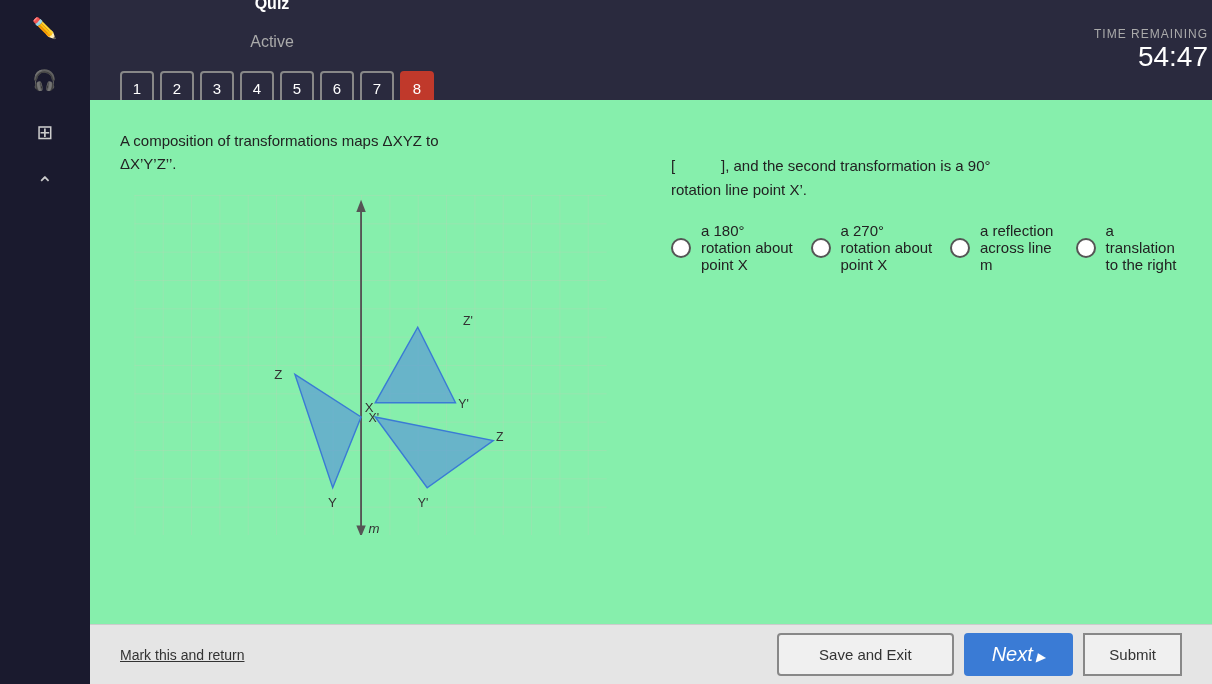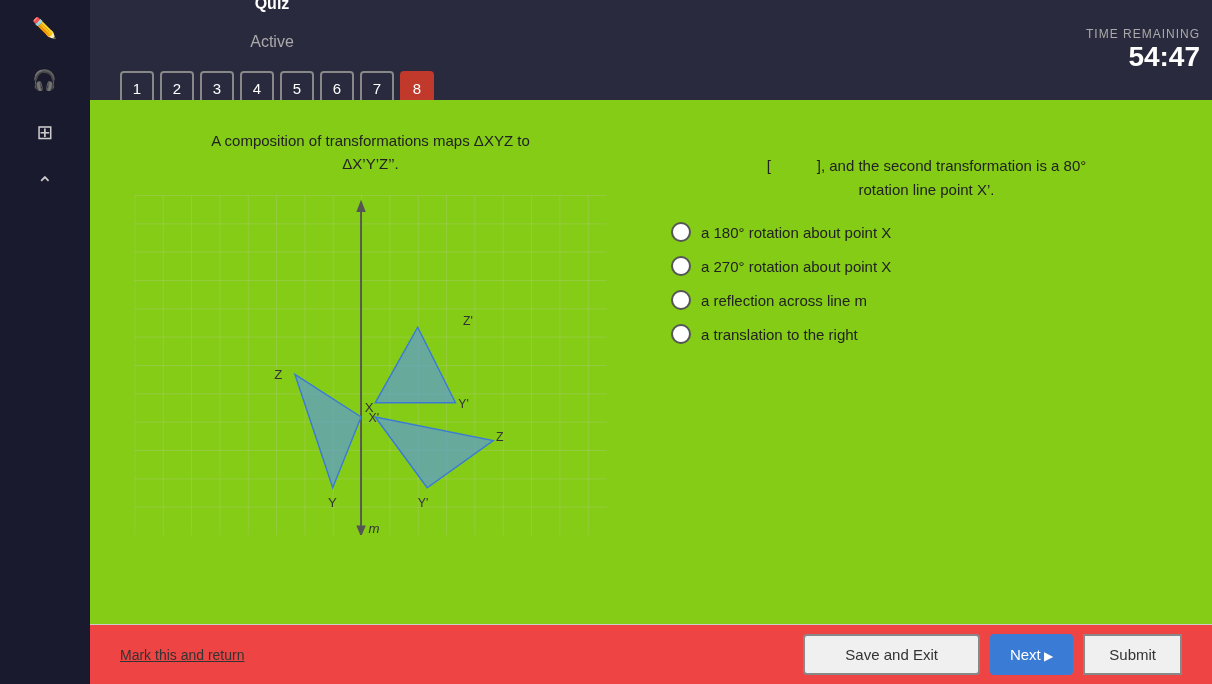--- a/index.html
+++ b/index.html
@@ -99,45 +99,44 @@
     }
 
     .q-num.active {
       background: #c0392b;
       border-color: #c0392b;
       color: white;
     }
 
     .time-remaining {
       position: absolute;
-      right: 12px;
+      right: 4px;
       top: 50%;
       transform: translateY(-50%);
       text-align: right;
     }
 
     .time-label {
       color: #aaa;
       font-size: 12px;
       letter-spacing: 1px;
     }
 
     .time-value {
       color: white;
       font-size: 28px;
-      font-weight: bold;
+      font-weight: normal;
     }
 
     
     .content-area {
       flex: 1;
-      background: #84cc16;
-      display: flex;
-      position: relative;
-      text-align: center;
+      background: #86efac;
+      display: flex;
+      position: relative;
     }
 
     
     .left-panel {
       width: 50%;
       padding: 30px 30px 20px 30px;
       position: relative;
     }
 
     .question-text {
@@ -163,21 +162,21 @@
     .question-prompt {
       font-size: 15px;
       color: #222;
       line-height: 1.6;
       margin-bottom: 20px;
     }
 
     .options-list {
       list-style: none;
       display: flex;
-      flex-direction: column;
+      flex-direction: row;
       gap: 14px;
     }
 
     .option-item {
       display: flex;
       align-items: center;
       gap: 10px;
       cursor: pointer;
     }
 
@@ -190,21 +189,21 @@
       background: white;
     }
 
     .option-text {
       font-size: 15px;
       color: #222;
     }
 
     
     .bottom-bar {
-      background: #ef4444;
+      background: #e5e5e5;
       height: 60px;
       display: flex;
       align-items: center;
       justify-content: space-between;
       padding: 0 30px;
       border-top: 1px solid #ccc;
     }
 
     .mark-return-link {
       color: #333;
@@ -225,25 +224,26 @@
       padding: 10px 40px;
       font-size: 15px;
       color: #333;
       cursor: pointer;
     }
 
     .btn-next {
       background: #3a7bd5;
       border: none;
       border-radius: 4px;
-      padding: 10px 20px;
-      font-size: 15px;
-      color: white;
-      cursor: pointer;
-      position: relative;
+      padding: 10px 28px;
+      font-size: 20px;
+      color: white;
+      cursor: pointer;
+      position: relative;
+      font-style: italic;
     }
 
     .btn-next::after {
       content: ' ▶';
       font-size: 12px;
     }
 
     .btn-submit {
       background: #f0f0f0;
       border: 2px solid #888;
@@ -340,21 +340,21 @@
           <text x="300" y="330" font-size="13" fill="#333">Y'</text>
           <text x="383" y="260" font-size="13" fill="#333">Z</text>
 
         </svg>
       </div>
     </div>
 
     <div class="right-panel">
       <div class="question-prompt">
         <br>
-        <span>[&nbsp;&nbsp;&nbsp;&nbsp;&nbsp;&nbsp;&nbsp;&nbsp;&nbsp;&nbsp;&nbsp;]</span><span>, and the second transformation is a 80°</span><br>
+        <span>[&nbsp;&nbsp;&nbsp;&nbsp;&nbsp;&nbsp;&nbsp;&nbsp;&nbsp;&nbsp;&nbsp;]</span><span>, and the second transformation is a 90°</span><br>
         <span>rotation line point X’.</span>
       </div>
 
       <ul class="options-list" id="options-list">
           <li class="option-item">
             <div class="option-radio"></div>
             <span class="option-text">a 180° rotation about point X</span>
           </li>
           <li class="option-item">
             <div class="option-radio"></div>

